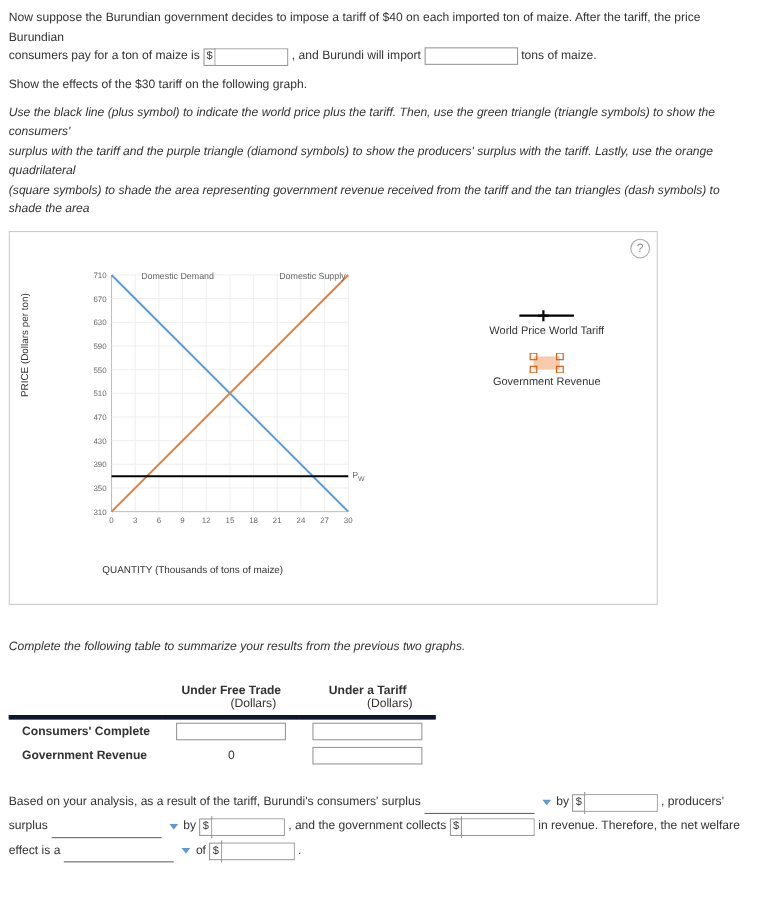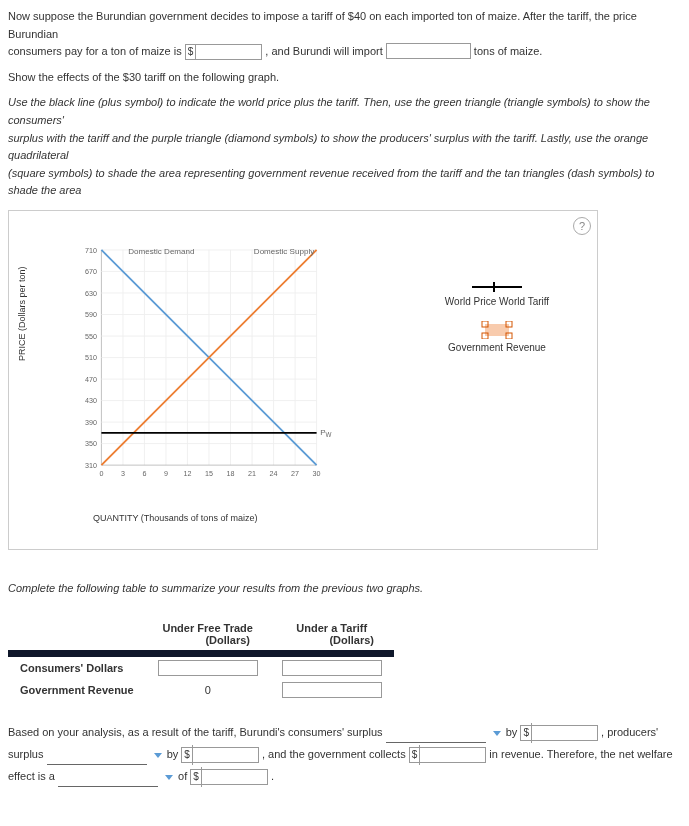--- a/index.html
+++ b/index.html
@@ -17,24 +17,24 @@
     .chart-area { position: absolute; left: 50px; top: 30px; width: 300px; height: 260px; }
     .chart-svg { width: 300px; height: 260px; }
     .y-label { position: absolute; left: 8px; top: 150px; transform: rotate(-90deg); transform-origin: left top; font-size: 9px; white-space: nowrap; }
     .x-label { position: absolute; left: 84px; top: 302px; font-size: 9px; }
     .legend { position: absolute; right: 20px; top: 70px; width: 160px; }
     .legend-item { display: flex; flex-direction: column; align-items: center; margin-bottom: 14px; font-size: 10px; cursor: move; }
     .legend-symbol { margin-bottom: 3px; }
     .table-wrap { margin: 20px 0; }
     table { border-collapse: collapse; }
     th { font-weight: bold; font-size: 11px; padding: 4px 12px; text-align: center; }
-    th .sub { font-weight: bold; margin-left: 40px; }
+    th .sub { font-weight: normal; margin-left: 40px; }
     td { padding: 3px 12px; font-size: 11px; }
     td.row-label { font-weight: bold; text-align: left; }
-    .thead-row th { border-bottom: 7px solid #0f172a; }
+    .thead-row th { border-bottom: 4px solid #0f172a; }
     .dropdown { display: inline-flex; align-items: center; padding: 0 2px; cursor: pointer; }
     .dropdown .tri { width: 0; height: 0; border-left: 4px solid transparent; border-right: 4px solid transparent; border-top: 5px solid #5b9bd5; margin-left: 2px; }
     .fill-line { display: inline-block; border-bottom: 1px solid #666; width: 100px; height: 12px; vertical-align: bottom; }
     .tick-lbl { font-size: 8px; fill: #666; }
     .series-lbl { font-size: 9px; fill: #666; }
   </style>
 </head>
 <body>
 
 <div class="para">
@@ -153,21 +153,21 @@
   <table>
     <thead>
       <tr class="thead-row">
         <th></th>
         <th><span>Under Free Trade</span><br><span class="sub">(Dollars)</span></th>
         <th><span>Under a Tariff</span><br><span class="sub">(Dollars)</span></th>
       </tr>
     </thead>
     <tbody>
       <tr>
-        <td class="row-label">Consumers' Dollars</td>
+        <td class="row-label">Consumers' Complete</td>
         <td><input type="text" class="input-tbl" style=""></td>
         <td><input type="text" class="input-tbl" style=""></td>
       </tr>
       <tr>
         <td class="row-label">Government Revenue</td>
         <td style="text-align:center">0</td>
         <td><input type="text" class="input-tbl" style=""></td>
       </tr>
     </tbody>
   </table>

